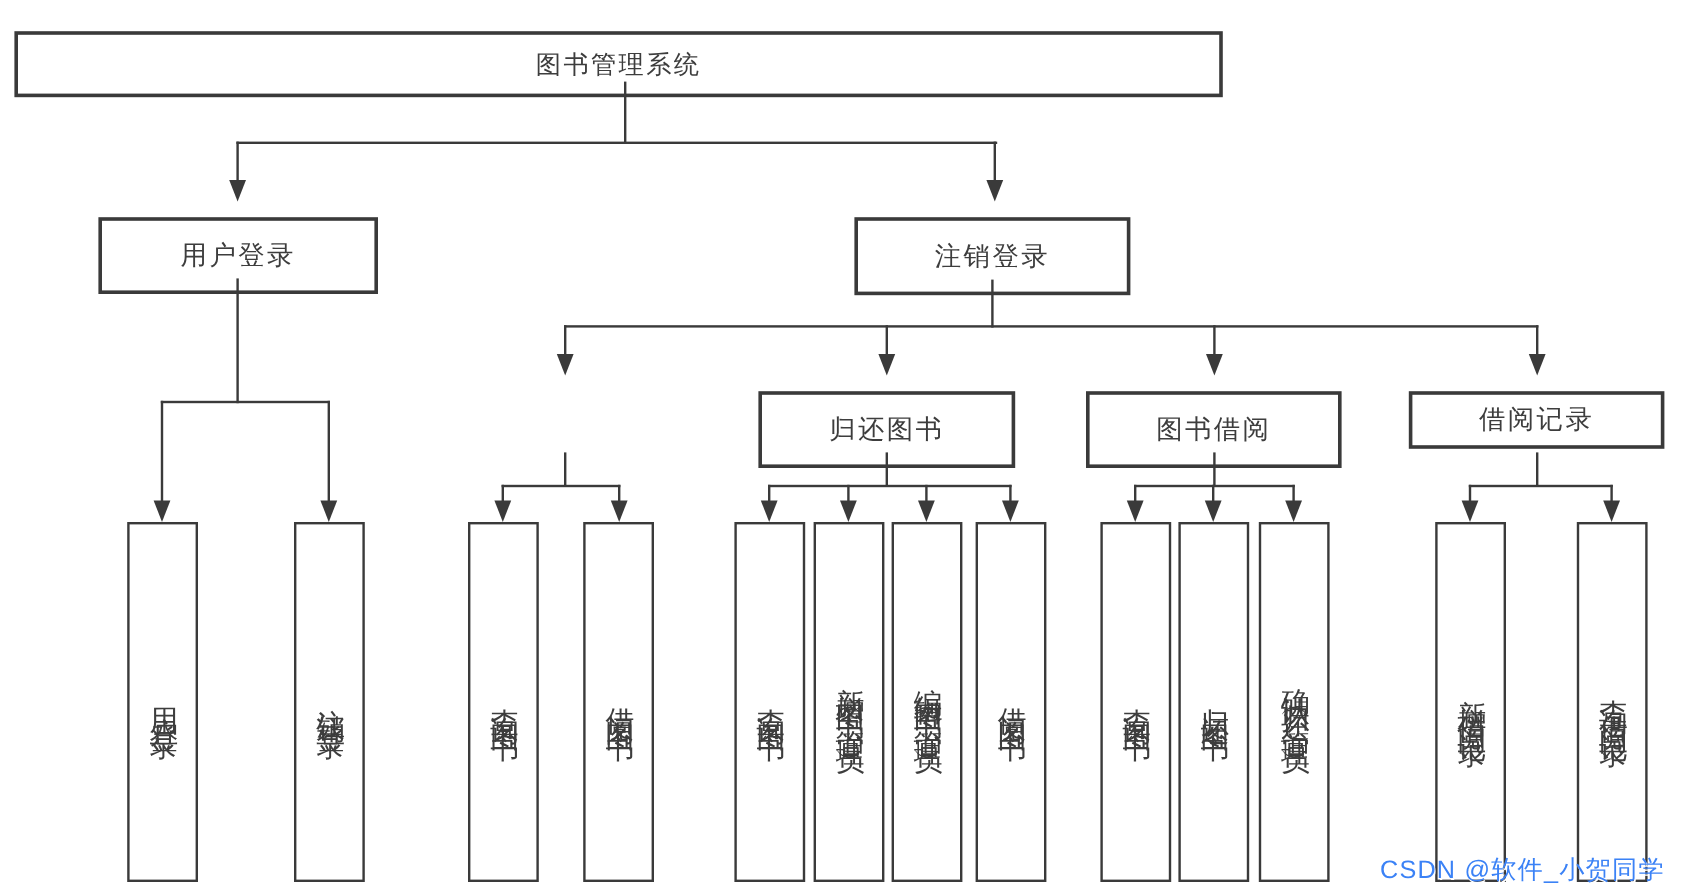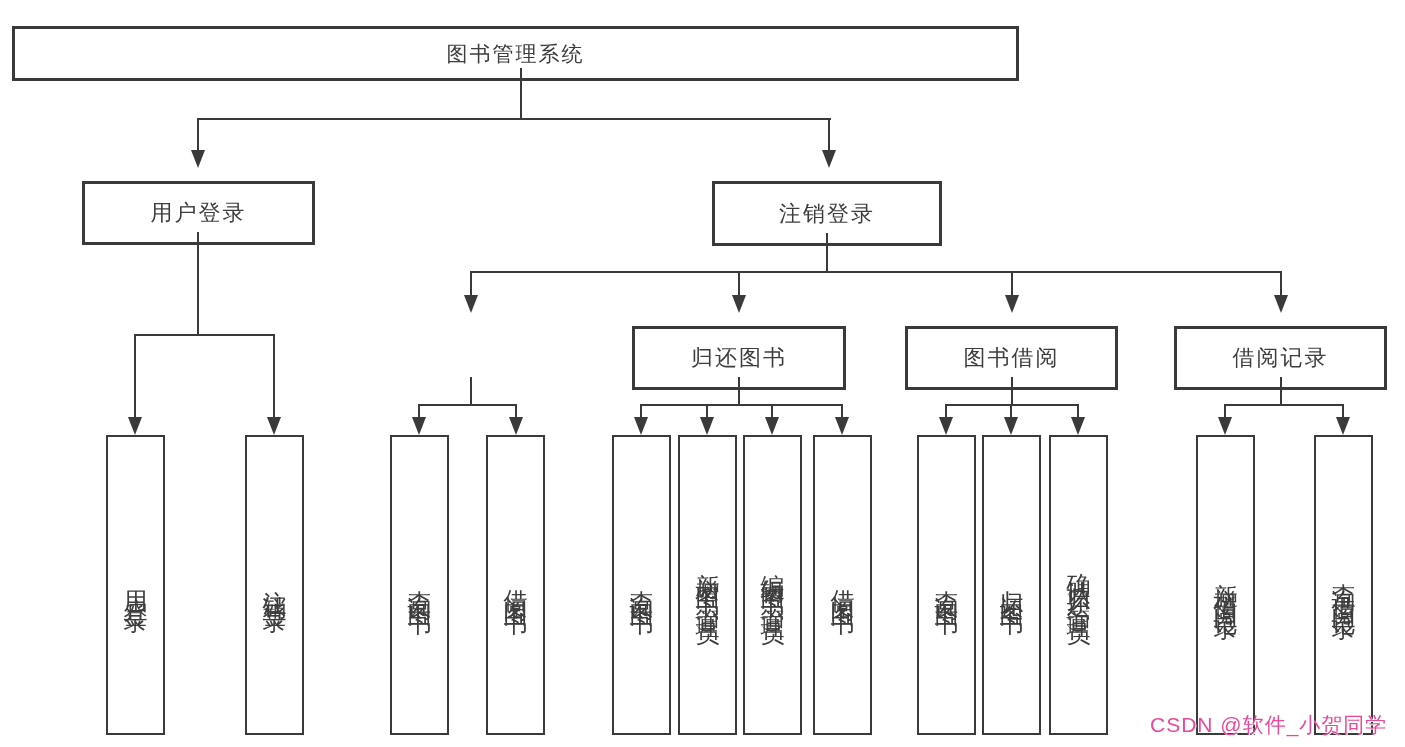--- a/index.html
+++ b/index.html
@@ -56,21 +56,21 @@
     border-left: 7px solid transparent;
     border-right: 7px solid transparent;
     border-top: 18px solid #3a3a3a;
   }
   .watermark {
     position: absolute;
     left: 1150px;
     top: 711px;
     font-size: 21px;
     letter-spacing: 1px;
-    color: #ec4899;
+    color: #3b82f6;
     text-shadow: 1px 1px 0 #ffffff;
     z-index: 10;
     white-space: nowrap;
   }
 </style>
 </head>
 <body>
 
 <div class="canvas">
 
@@ -99,21 +99,21 @@
   <div class="arrow" style="left:464px;top:295px"></div>
   <div class="vline" style="left:738px;top:271px;height:26px"></div>
   <div class="arrow" style="left:732px;top:295px"></div>
   <div class="vline" style="left:1011px;top:271px;height:26px"></div>
   <div class="arrow" style="left:1005px;top:295px"></div>
   <div class="vline" style="left:1280px;top:271px;height:26px"></div>
   <div class="arrow" style="left:1274px;top:295px"></div>
 
   <div class="box" style="left:632px;top:313px;width:214px;height:64px">归还图书</div>
   <div class="box" style="left:905px;top:313px;width:213px;height:64px">图书借阅</div>
-  <div class="box" style="left:1174px;top:313px;width:213px;height:64px">借阅记录</div>
+  <div class="box" style="left:1174px;top:313px;width:213px;height:48px">借阅记录</div>
 
   <div class="vline" style="left:470px;top:377px;height:28px"></div>
   <div class="hline" style="left:418px;top:404px;width:99px"></div>
   <div class="vline" style="left:418px;top:404px;height:14px"></div>
   <div class="arrow" style="left:412px;top:417px"></div>
   <div class="vline" style="left:515px;top:404px;height:14px"></div>
   <div class="arrow" style="left:509px;top:417px"></div>
 
   <div class="vline" style="left:738px;top:377px;height:28px"></div>
   <div class="hline" style="left:640px;top:404px;width:203px"></div>

